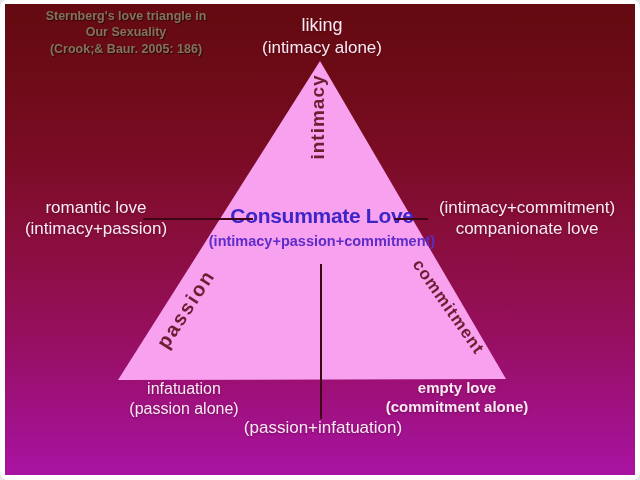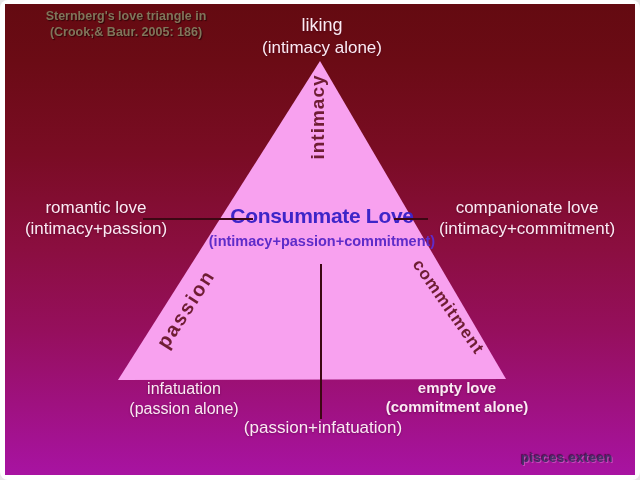--- a/index.html
+++ b/index.html
@@ -74,40 +74,41 @@
 </head>
 <body>
 
 <div class="stage">
   <div class="canvas">
 
     <div class="triangle"></div>
 
     <div class="lbl citation">
       <div>Sternberg's love triangle in</div>
+      <div>Our Sexuality</div>
       <div>(Crook;&amp; Baur. 2005: 186)</div>
     </div>
 
     <div class="lbl white liking">
       <div>liking</div>
       <div class="sub">(intimacy alone)</div>
     </div>
 
     <div class="edgeword w-intimacy">intimacy</div>
     <div class="edgeword w-passion">passion</div>
     <div class="edgeword w-commit">commitment</div>
 
     <div class="lbl white romantic">
       <div>romantic love</div>
       <div>(intimacy+passion)</div>
     </div>
 
     <div class="lbl white companionate">
+      <div>(intimacy+commitment)</div>
       <div>companionate love</div>
-      <div>(intimacy+commitment)</div>
     </div>
 
     <div class="lbl consummate-title">Consummate Love</div>
     <div class="lbl consummate-formula">(intimacy+passion+commitment)</div>
 
     <div class="line line-left"></div>
     <div class="line line-right"></div>
     <div class="line line-vert"></div>
 
     <div class="lbl white infatuation">
@@ -117,15 +118,14 @@
 
     <div class="lbl white emptylove">
       <div>empty love</div>
       <div>(commitment alone)</div>
     </div>
 
     <div class="lbl white fatuous">
       <div>(passion+infatuation)</div>
     </div>
 
-    <div class="watermark">pisces.exteen</div>
   </div>
 </div>
 
 </body></html>

